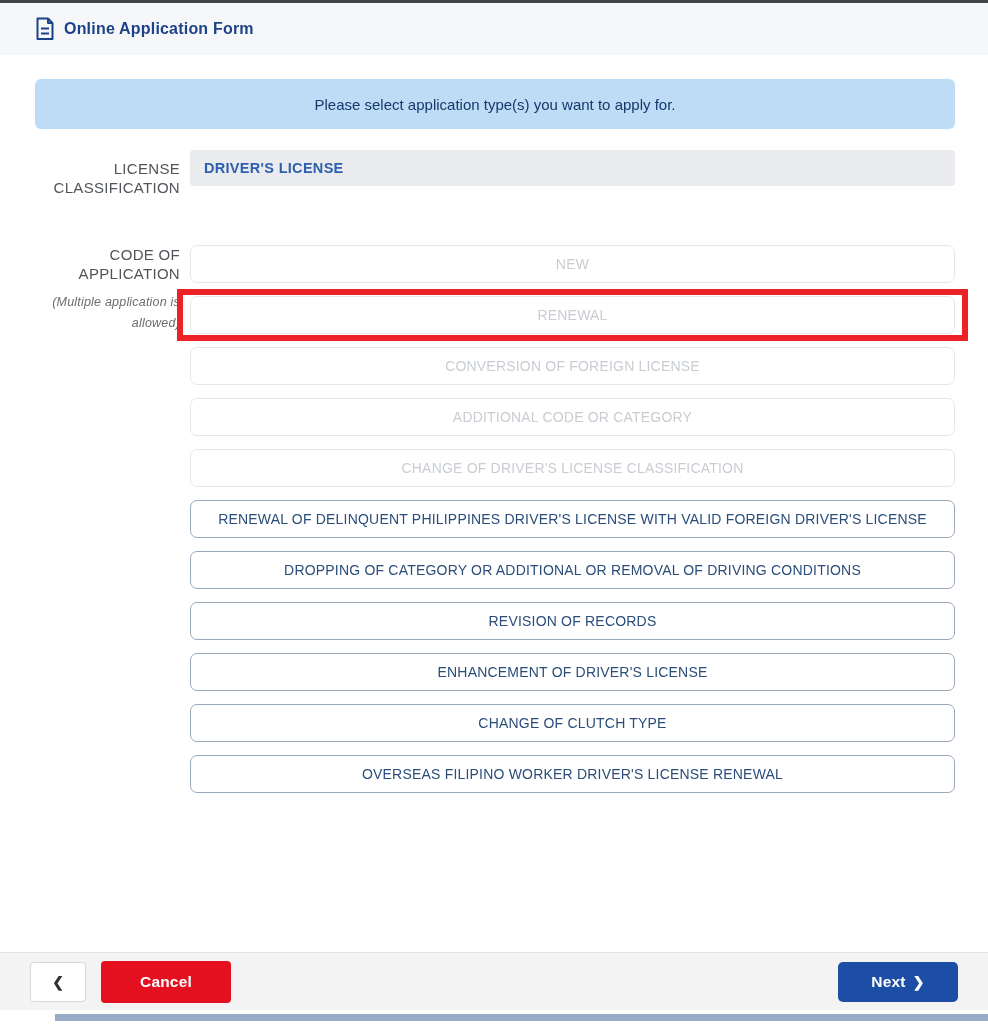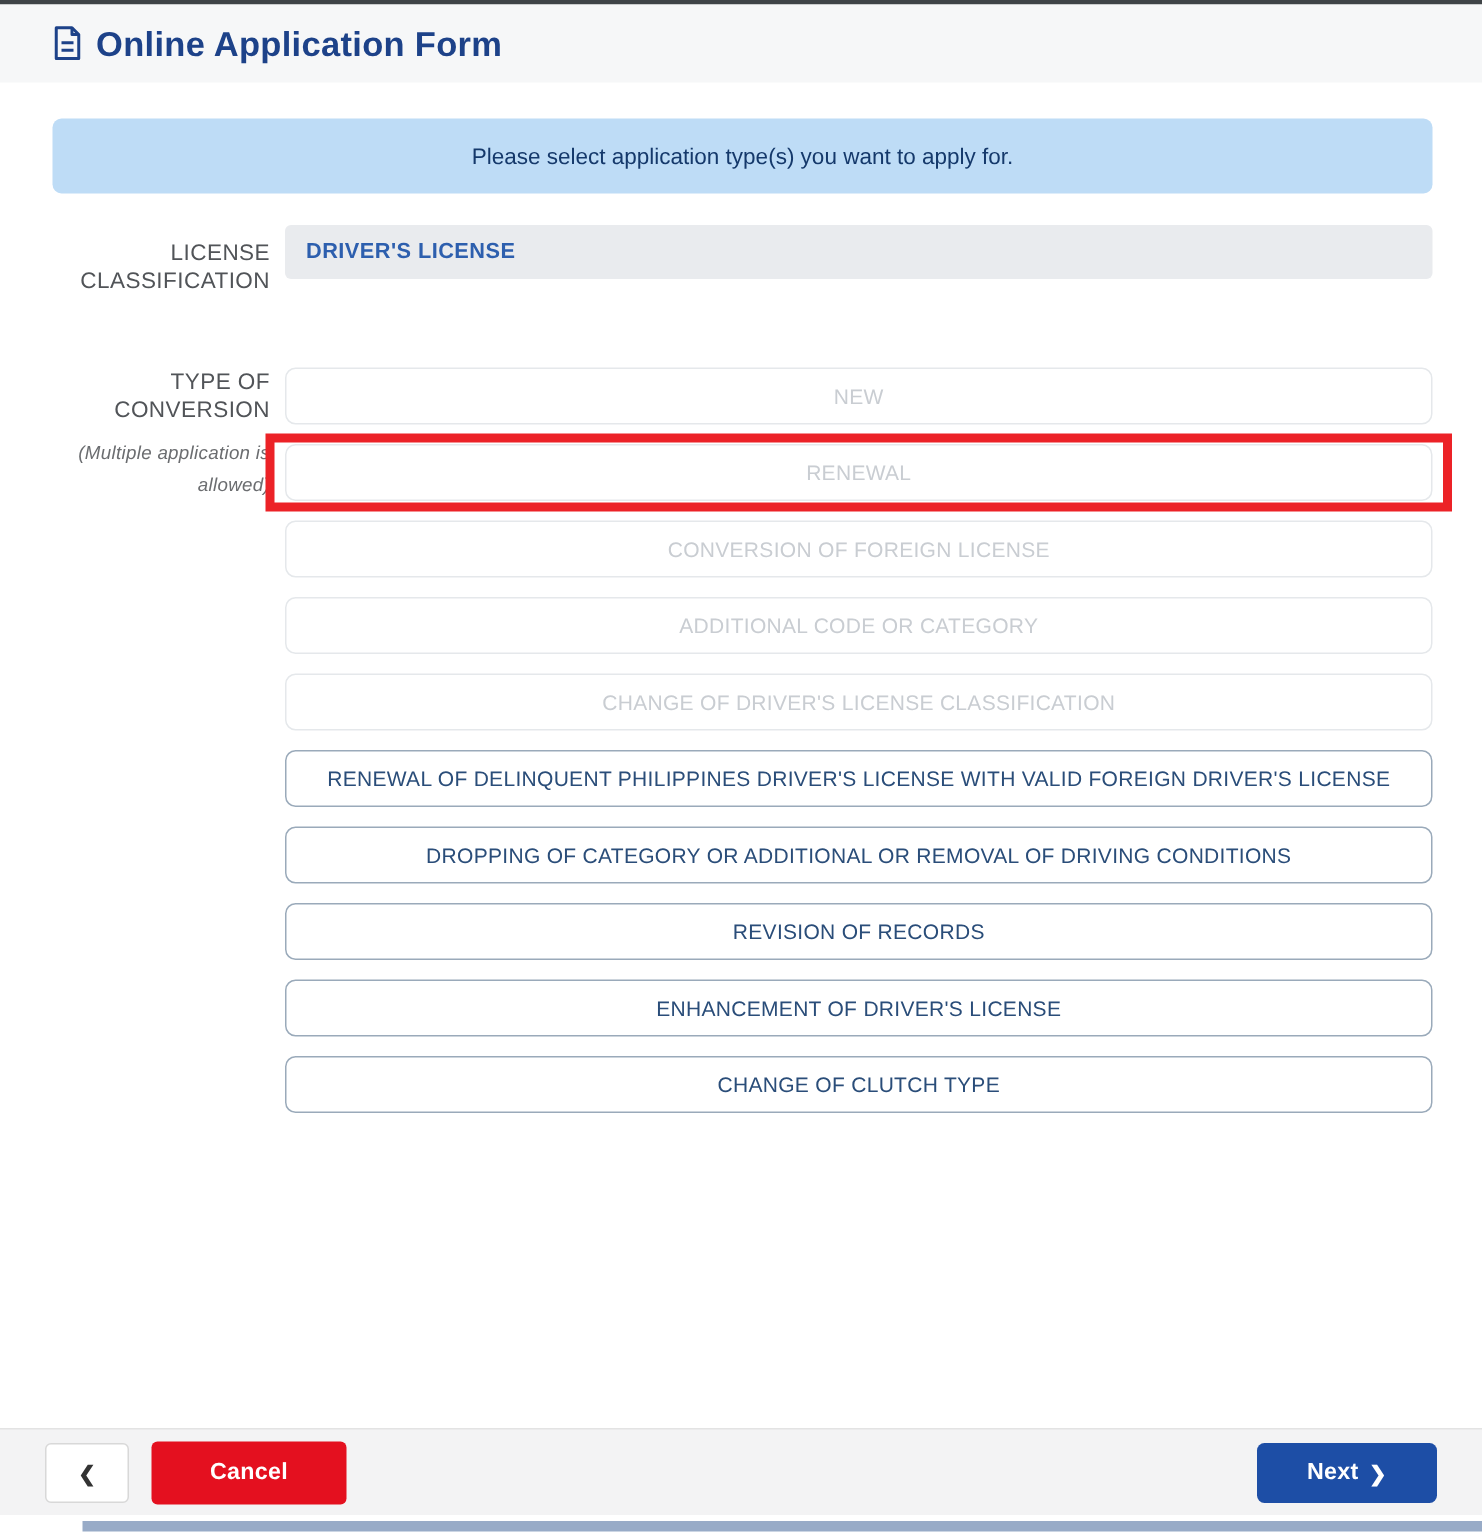--- a/index.html
+++ b/index.html
@@ -34,21 +34,21 @@
   }
   
   .header{
     height:52px;flex:0 0 auto;
     background:#f6f7f8;
     display:flex;align-items:center;gap:9px;
     padding-left:35px;
   }
   .header .title{
     color:var(--title-blue);
-    font-size:23px;font-weight:600;letter-spacing:.2px;
+    font-size:16px;font-weight:600;letter-spacing:.2px;
   }
   .doc-icon{display:inline-flex;align-items:center;}
   
   .content{
     flex:1 1 auto;
     padding:0 33px 0 35px;
     display:flex;flex-direction:column;
   }
   .banner{
     margin-top:24px;height:50px;border-radius:6px;
@@ -175,34 +175,35 @@
 
     <div class="row row-license">
       <div class="flabel">LICENSE CLASSIFICATION</div>
       <div class="field">
         <span class="license-value">DRIVER'S LICENSE</span>
       </div>
     </div>
 
     <div class="row row-type">
       <div>
-        <div class="flabel" style="padding-top:0;">TYPE OF CONVERSION</div>
+        <div class="flabel" style="padding-top:0;">CODE OF APPLICATION</div>
         <div class="fnote">(Multiple application is allowed)</div>
       </div>
       <div class="option-list">
           <button class="app-btn dimmed"><span>NEW</span></button>
           <button class="app-btn dimmed"><span>RENEWAL</span><span class="red-annotation"></span></button>
           <button class="app-btn dimmed"><span>CONVERSION OF FOREIGN LICENSE</span></button>
           <button class="app-btn dimmed"><span>ADDITIONAL CODE OR CATEGORY</span></button>
           <button class="app-btn dimmed"><span>CHANGE OF DRIVER'S LICENSE CLASSIFICATION</span></button>
           <button class="app-btn"><span>RENEWAL OF DELINQUENT PHILIPPINES DRIVER'S LICENSE WITH VALID FOREIGN DRIVER'S LICENSE</span></button>
           <button class="app-btn"><span>DROPPING OF CATEGORY OR ADDITIONAL OR REMOVAL OF DRIVING CONDITIONS</span></button>
           <button class="app-btn"><span>REVISION OF RECORDS</span></button>
           <button class="app-btn"><span>ENHANCEMENT OF DRIVER'S LICENSE</span></button>
           <button class="app-btn"><span>CHANGE OF CLUTCH TYPE</span></button>
+          <button class="app-btn"><span>OVERSEAS FILIPINO WORKER DRIVER'S LICENSE RENEWAL</span></button>
         </div>
     </div>
 
   </div>
 
   <div class="footer">
     <button class="back-btn">
       <span class="back-chevron">❮</span>
     </button>
     <button class="cancel-btn">Cancel</button>

